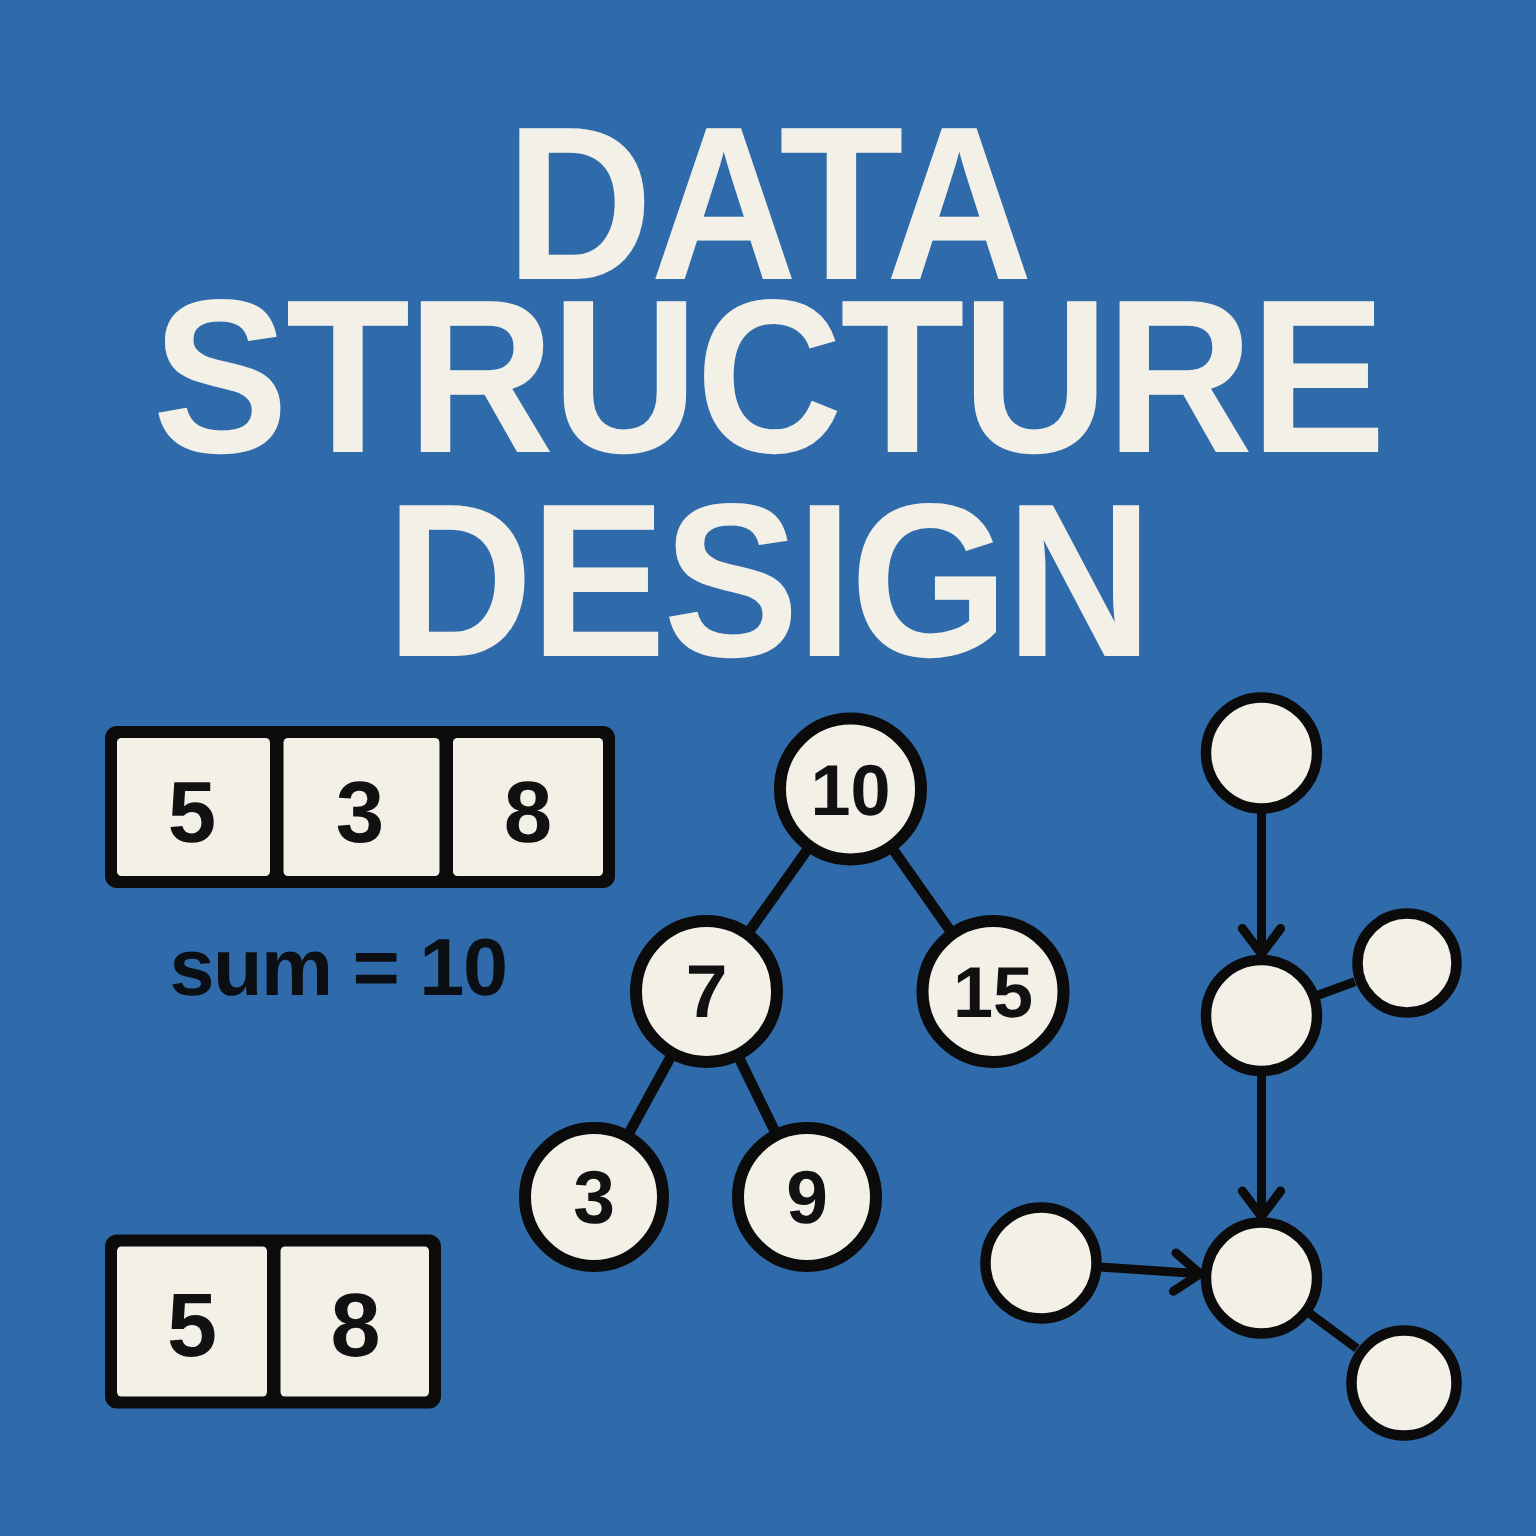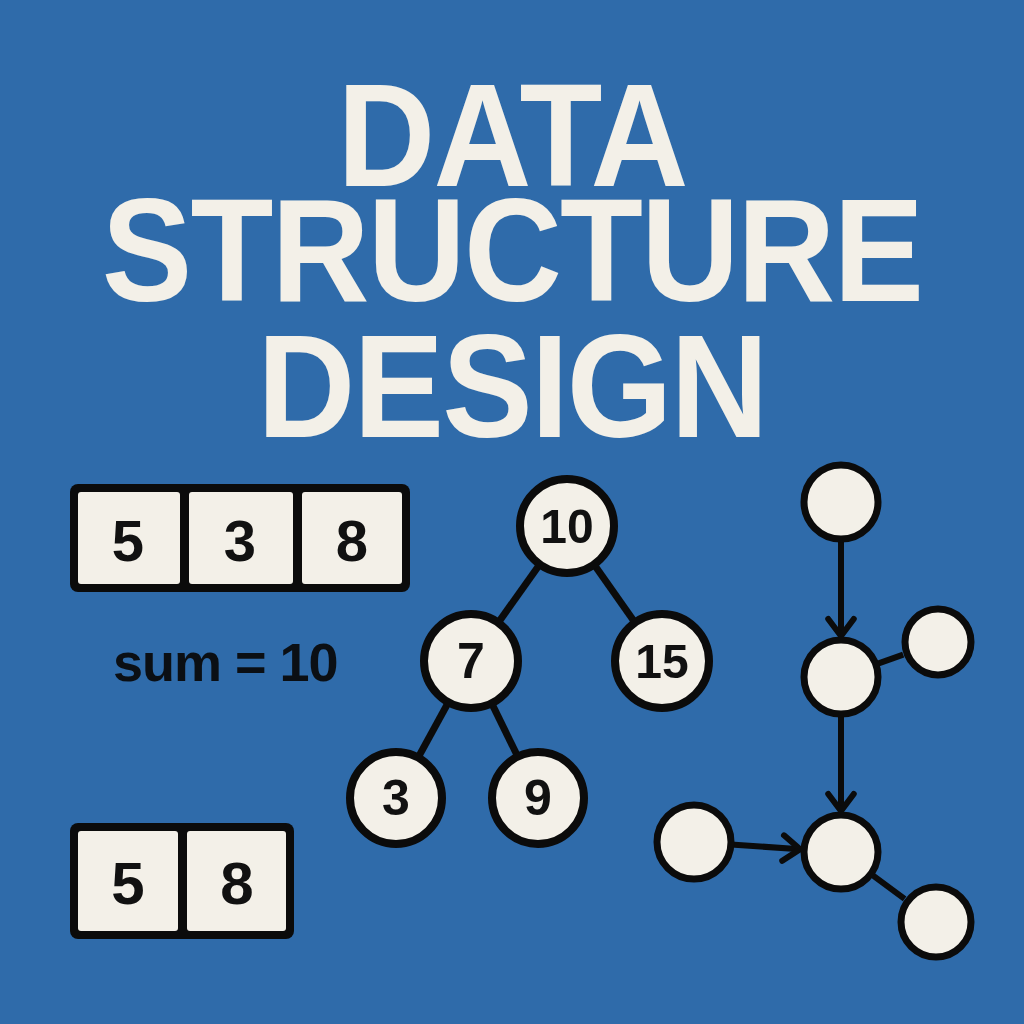--- a/index.html
+++ b/index.html
@@ -18,21 +18,21 @@
   }
   #t1 { top: 63px; }
   #t2 { top: 178px; }
   #t3 { top: 314px; }
   svg.canvas { position: absolute; left: 0; top: 0; }
   .cell-text, .node-text {
     font-family: "Liberation Sans", "DejaVu Sans", sans-serif;
     font-weight: bold; fill: #111;
   }
   .sum {
-    position: absolute; left: 113px; top: 631px;
+    position: absolute; left: 113px; top: 614px;
     font-size: 54px; font-weight: bold; color: #0B0F14;
     letter-spacing: -1px;
   }
 </style>
 </head>
 <body>
 
 <div class="title" id="t1">DATA</div>
 <div class="title" id="t2">STRUCTURE</div>
 <div class="title" id="t3">DESIGN</div>

